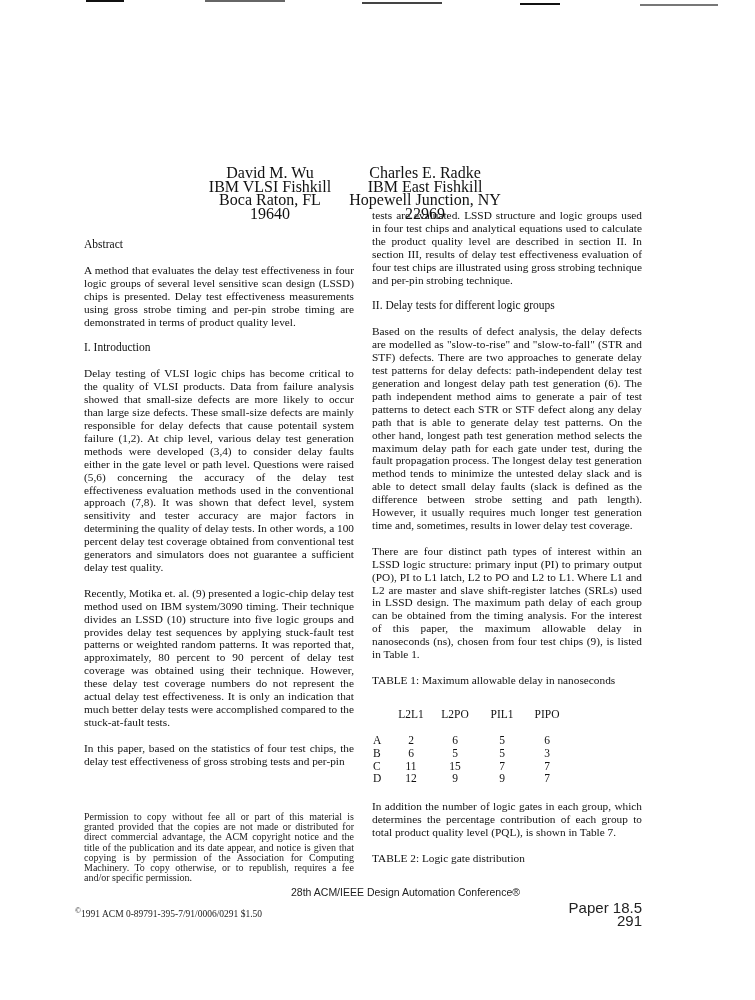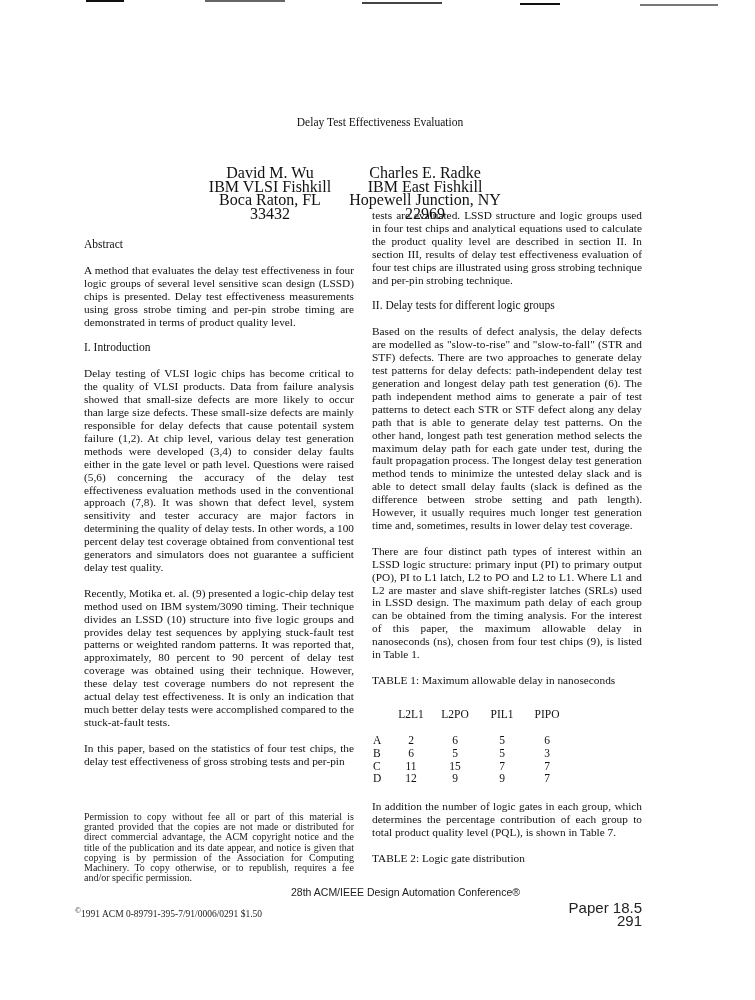--- a/index.html
+++ b/index.html
@@ -33,27 +33,26 @@
 </head>
 <body>
 
 <div class="topmark" style="left:86px;width:38px;background:#111;"></div>
 <div class="topmark" style="left:205px;width:80px;background:#666;"></div>
 <div class="topmark" style="left:362px;width:80px;background:#444;top:2px;"></div>
 <div class="topmark" style="left:520px;width:40px;background:#111;top:3px;"></div>
 <div class="topmark" style="left:640px;width:78px;background:#777;top:4px;"></div>
 
 <div class="title-block">
-  <div>Delay Test Effectiveness Evaluation</div>
 </div>
 
 <div class="authors" style="left:205px;width:130px;">
   <div>David M. Wu</div>
   <div>IBM VLSI Fishkill</div>
-  <div>Boca Raton, FL 33432</div>
+  <div>Boca Raton, FL 19640</div>
 </div>
 <div class="authors" style="left:340px;width:170px;">
   <div>Charles E. Radke</div>
   <div>IBM East Fishkill</div>
   <div>Hopewell Junction, NY 22969</div>
 </div>
 
 <div class="col left" style="top:238px;">
   <p class="heading">Abstract</p>
   <p style="margin-top:13px;">A method that evaluates the delay test effectiveness in four logic groups of several level sensitive scan design (LSSD) chips is presented. Delay test effectiveness measurements using gross strobe timing and per-pin strobe timing are demonstrated in terms of product quality level.</p>

